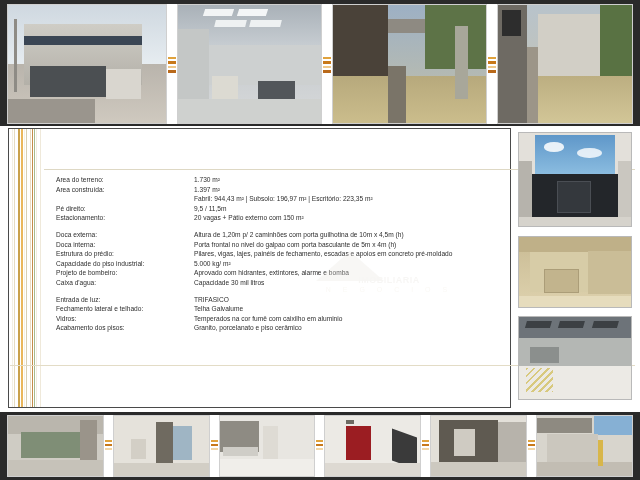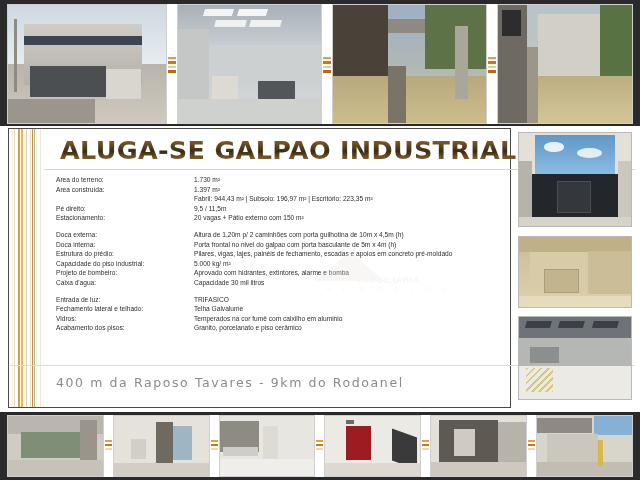--- a/index.html
+++ b/index.html
@@ -247,21 +247,20 @@
       <span style="left:21px;background:#e9ddc2;"></span>
       <span style="left:23px;background:#c48b4a;"></span>
       <span style="left:25px;background:#a7bb8c;"></span>
       <span style="left:27px;background:#f1ece0;"></span>
       <span style="left:29px;background:#ffffff;"></span>
       <span style="left:31px;background:#efe9da;"></span>
     </div>
 
     <div class="content">
 
-      <div class="title">ALUGA-SE GALPAO INDUSTRIAL</div>
       <div class="rule-top"></div>
 
       <div class="specs" id="specs">
           <div class="grp">
             <div class="row">
               <div class="lab">Area do terreno:</div>
               <div class="val">1.730 m²</div>
             </div>
             <div class="row">
               <div class="lab">Area construída:</div>
@@ -326,21 +325,20 @@
           </div>
         </div>
 
       <div class="watermark">
         <div class="wm-tri"></div>
         <div class="wm-txt">IMOBILIARIA</div>
         <div class="wm-sub">N E G O C I O S</div>
       </div>
 
       <div class="rule-bot"></div>
-      <div class="tagline">400 m da Raposo Tavares - 9km do Rodoanel</div>
     </div>
   </div>
 
   <div class="right-col">
     <div class="rphoto rp1">
       <div class="pz" style="left:0;top:0;right:0;bottom:0;background:#e3e0da;"></div>
       <div class="pz" style="left:14%;top:2%;width:72%;height:46%;background:linear-gradient(180deg,#5f97c9,#8fc0e2);"></div>
       <div class="pz" style="left:22%;top:10%;width:18%;height:10%;background:#ffffff;border-radius:50%;opacity:.85;"></div>
       <div class="pz" style="left:52%;top:16%;width:22%;height:11%;background:#ffffff;border-radius:50%;opacity:.8;"></div>
       <div class="pz" style="left:8%;top:44%;width:84%;height:46%;background:#23262a;"></div>

